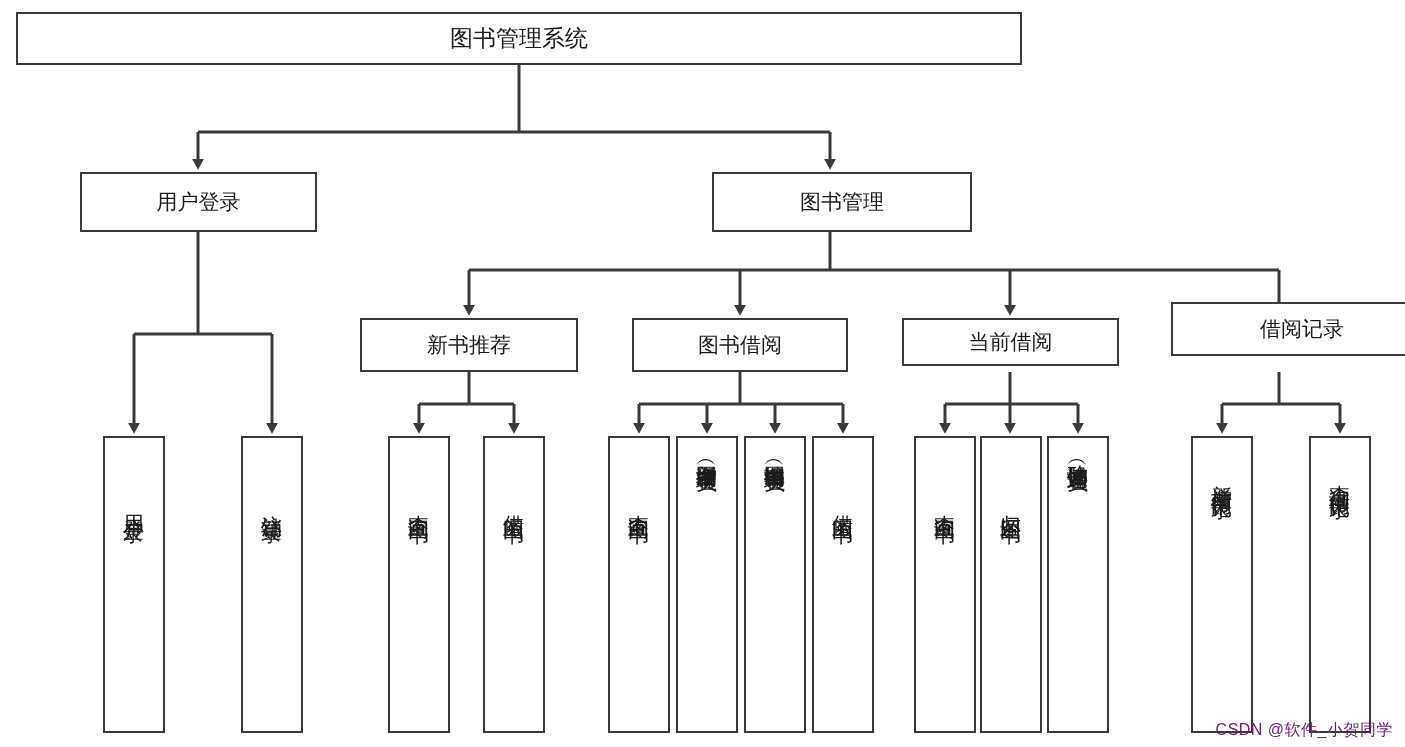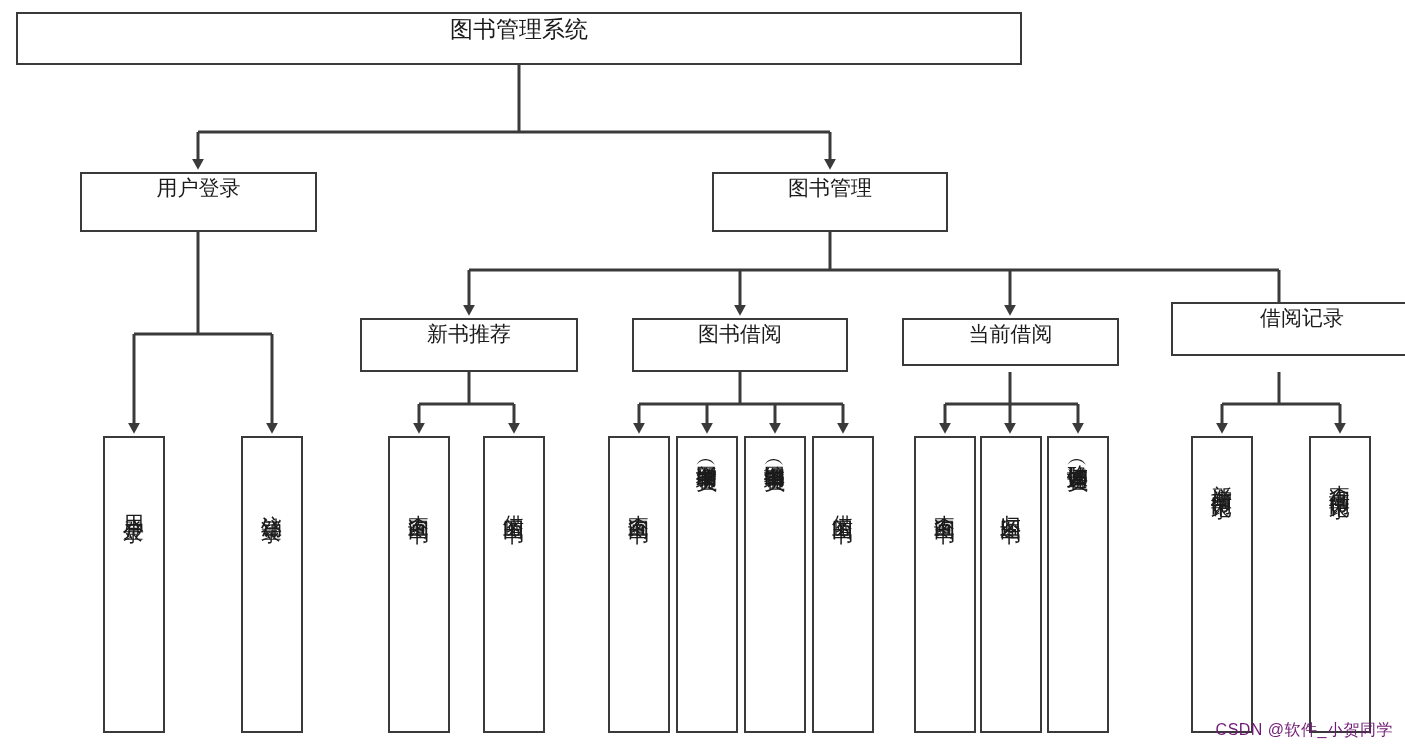--- a/index.html
+++ b/index.html
@@ -22,21 +22,21 @@
     width: 1405px;
     height: 747px;
     pointer-events: none;
   }
   .node {
     position: absolute;
     box-sizing: border-box;
     background: #ffffff;
     border: 2.5px solid #3a3a3a;
     display: flex;
-    align-items: flex-start;
+    align-items: center;
     justify-content: center;
     color: #1b1b1b;
     z-index: 2;
   }
   .node.root {
     font-size: 23px;
   }
   .node.level2 {
     font-size: 21px;
   }
@@ -129,21 +129,21 @@
     </g>
   </svg>
 
   <div class="node root" style="left:16px; top:12px; width:1006px; height:53px;">
     <span>图书管理系统</span>
   </div>
 
   <div class="node level2" style="left:80px; top:172px; width:237px; height:60px;">
     <span>用户登录</span>
   </div>
-  <div class="node level2" style="left:712px; top:172px; width:236px; height:60px;">
+  <div class="node level2" style="left:712px; top:172px; width:260px; height:60px;">
     <span>图书管理</span>
   </div>
 
   <div class="node level2" style="left:632px; top:318px; width:216px; height:54px;">
     <span>图书借阅</span>
   </div>
   <div class="node level2" style="left:360px; top:318px; width:218px; height:54px;">
     <span>新书推荐</span>
   </div>
   <div class="node level2" style="left:902px; top:318px; width:217px; height:48px;">

